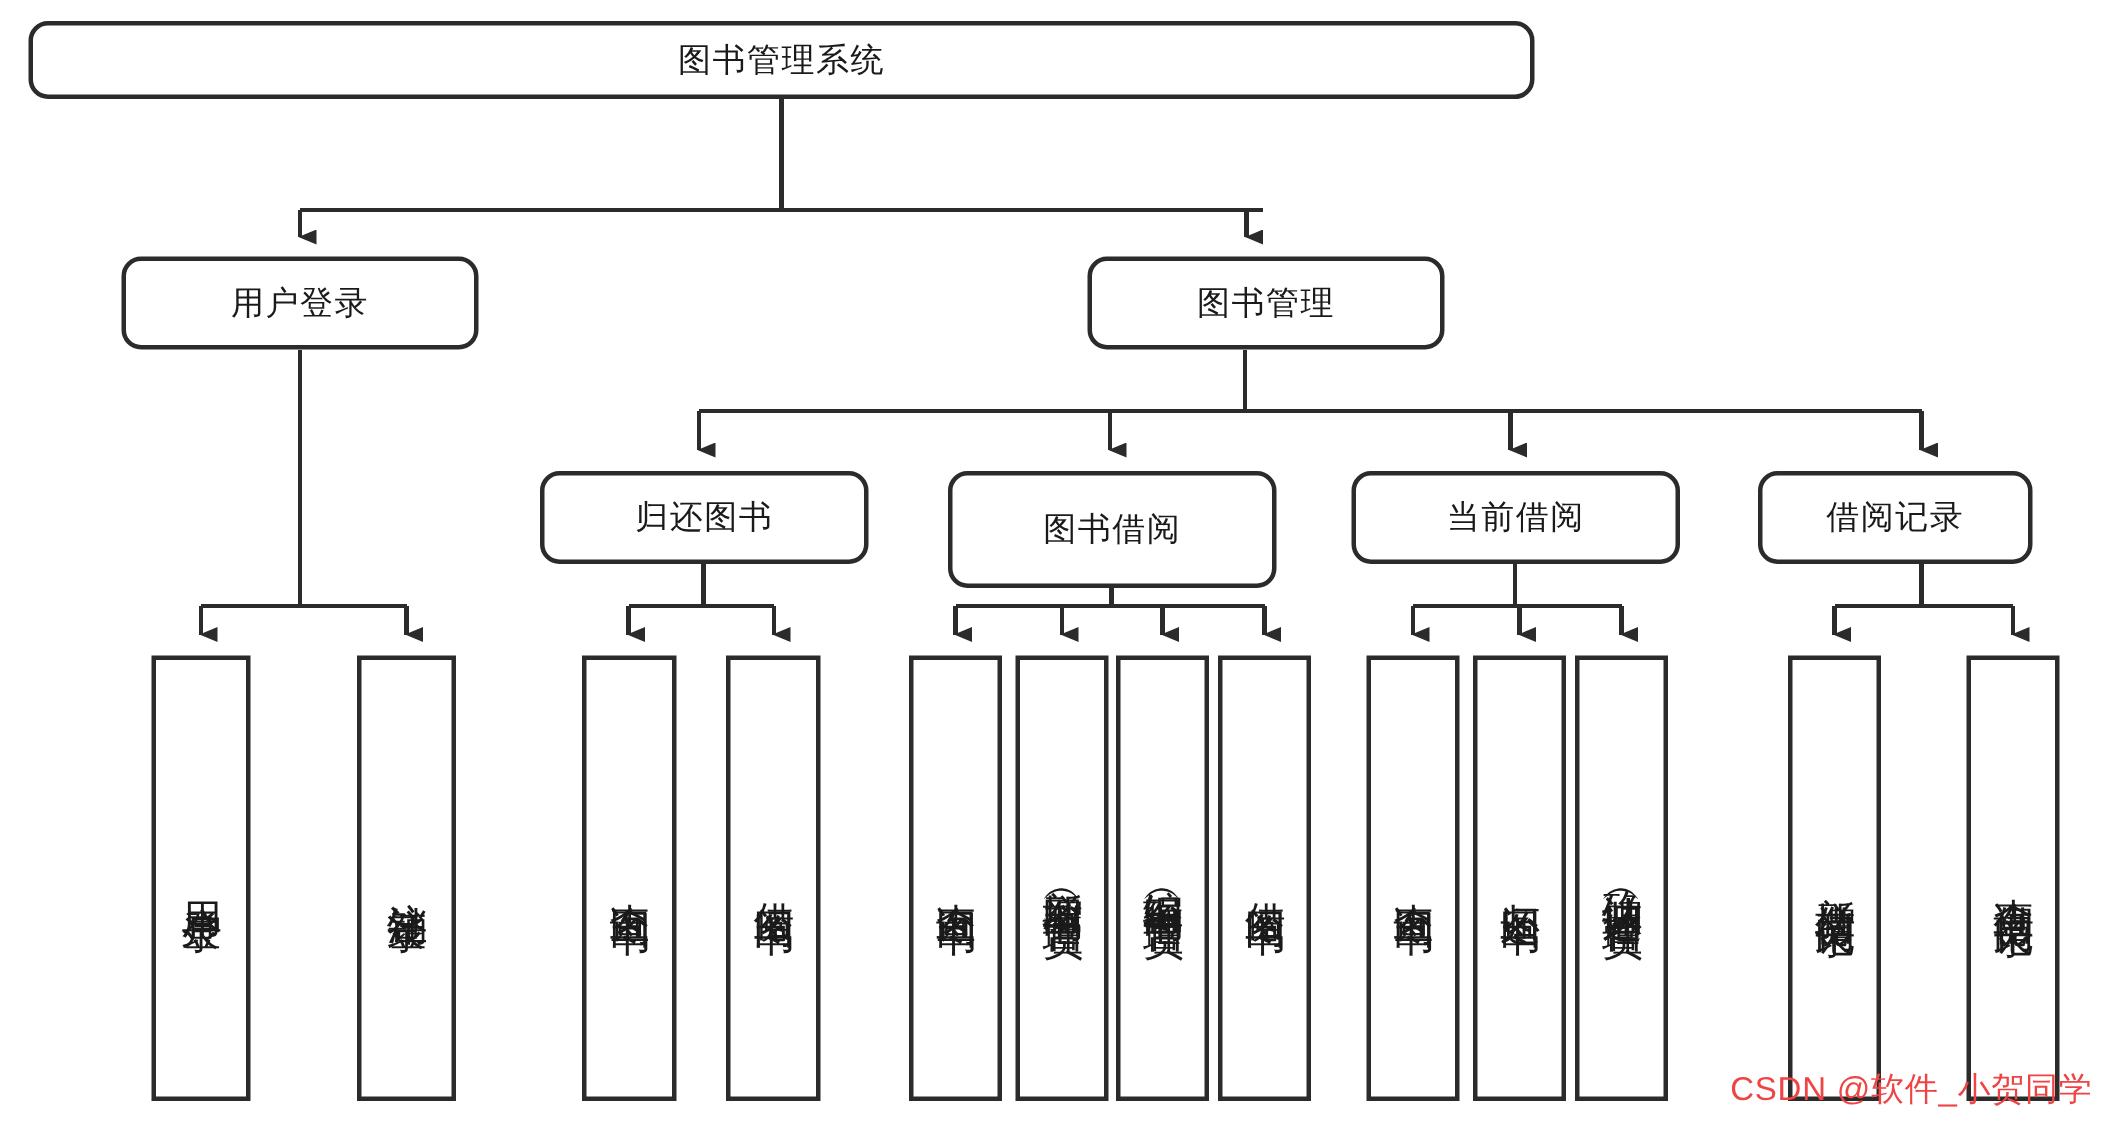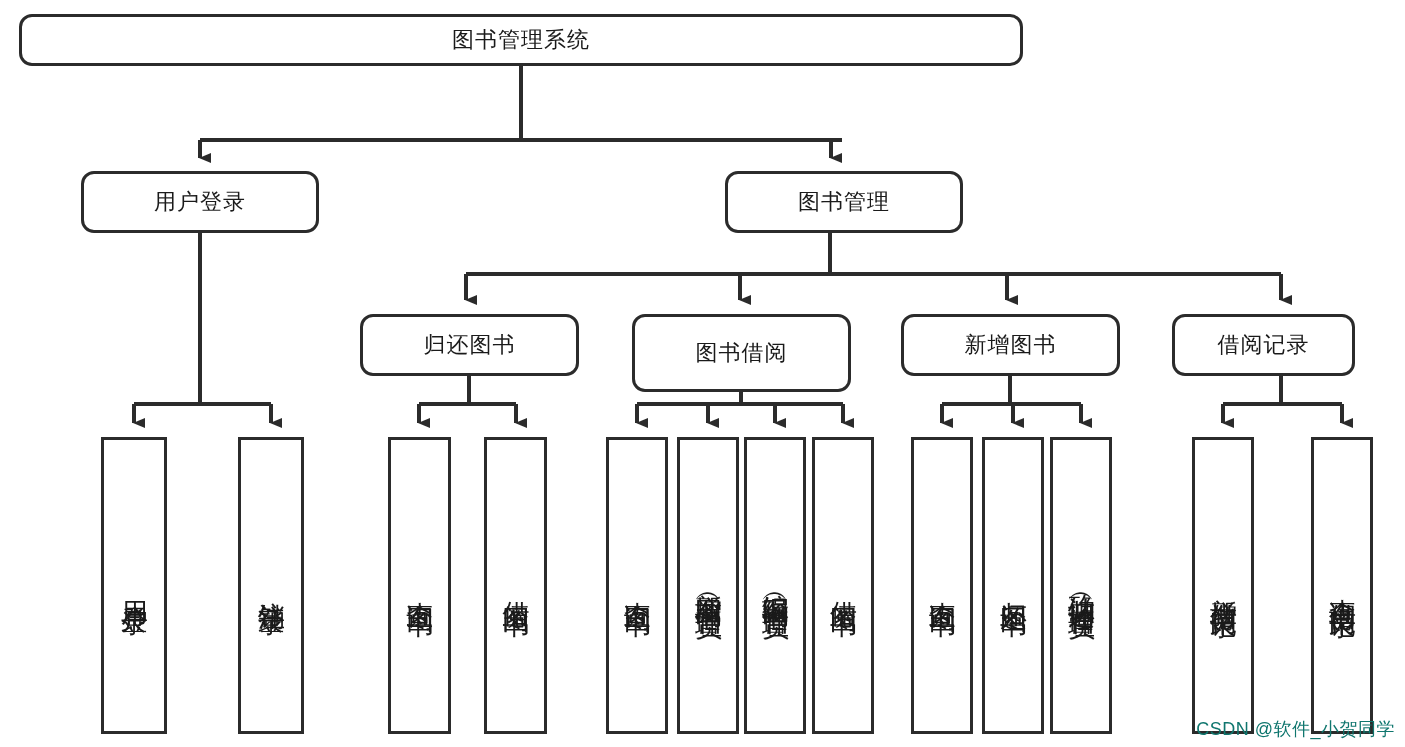--- a/index.html
+++ b/index.html
@@ -49,22 +49,22 @@
     font-size: 27px;
     line-height: 1.22;
     letter-spacing: 3px;
     white-space: nowrap;
     color: #1a1a1a;
   }
   .watermark {
     position: absolute;
     right: 10px;
     bottom: 6px;
-    font-size: 18px;
-    color: #0f766e;
+    font-size: 22px;
+    color: #ef4444;
     letter-spacing: 0.5px;
     user-select: none;
   }
 </style>
 </head>
 <body>
 
 <div id="diagram-root">
 
   <svg class="wires" viewBox="0 0 1405 747">
@@ -143,21 +143,21 @@
     <span>图书管理</span>
   </div>
 
   <div class="node horiz" style="left:360px; top:314px; width:219px; height:62px;">
     <span>归还图书</span>
   </div>
   <div class="node horiz" style="left:632px; top:314px; width:219px; height:78px;">
     <span>图书借阅</span>
   </div>
   <div class="node horiz" style="left:901px; top:314px; width:219px; height:62px;">
-    <span>新增图书</span>
+    <span>当前借阅</span>
   </div>
   <div class="node horiz" style="left:1172px; top:314px; width:183px; height:62px;">
     <span>借阅记录</span>
   </div>
 
   <div class="node leaf" style="left:101px; top:437px; width:66px; height:297px;">
     <span class="leaf-text">用户登录</span>
   </div>
   <div class="node leaf" style="left:238px; top:437px; width:66px; height:297px;">
     <span class="leaf-text">注销登录</span>

